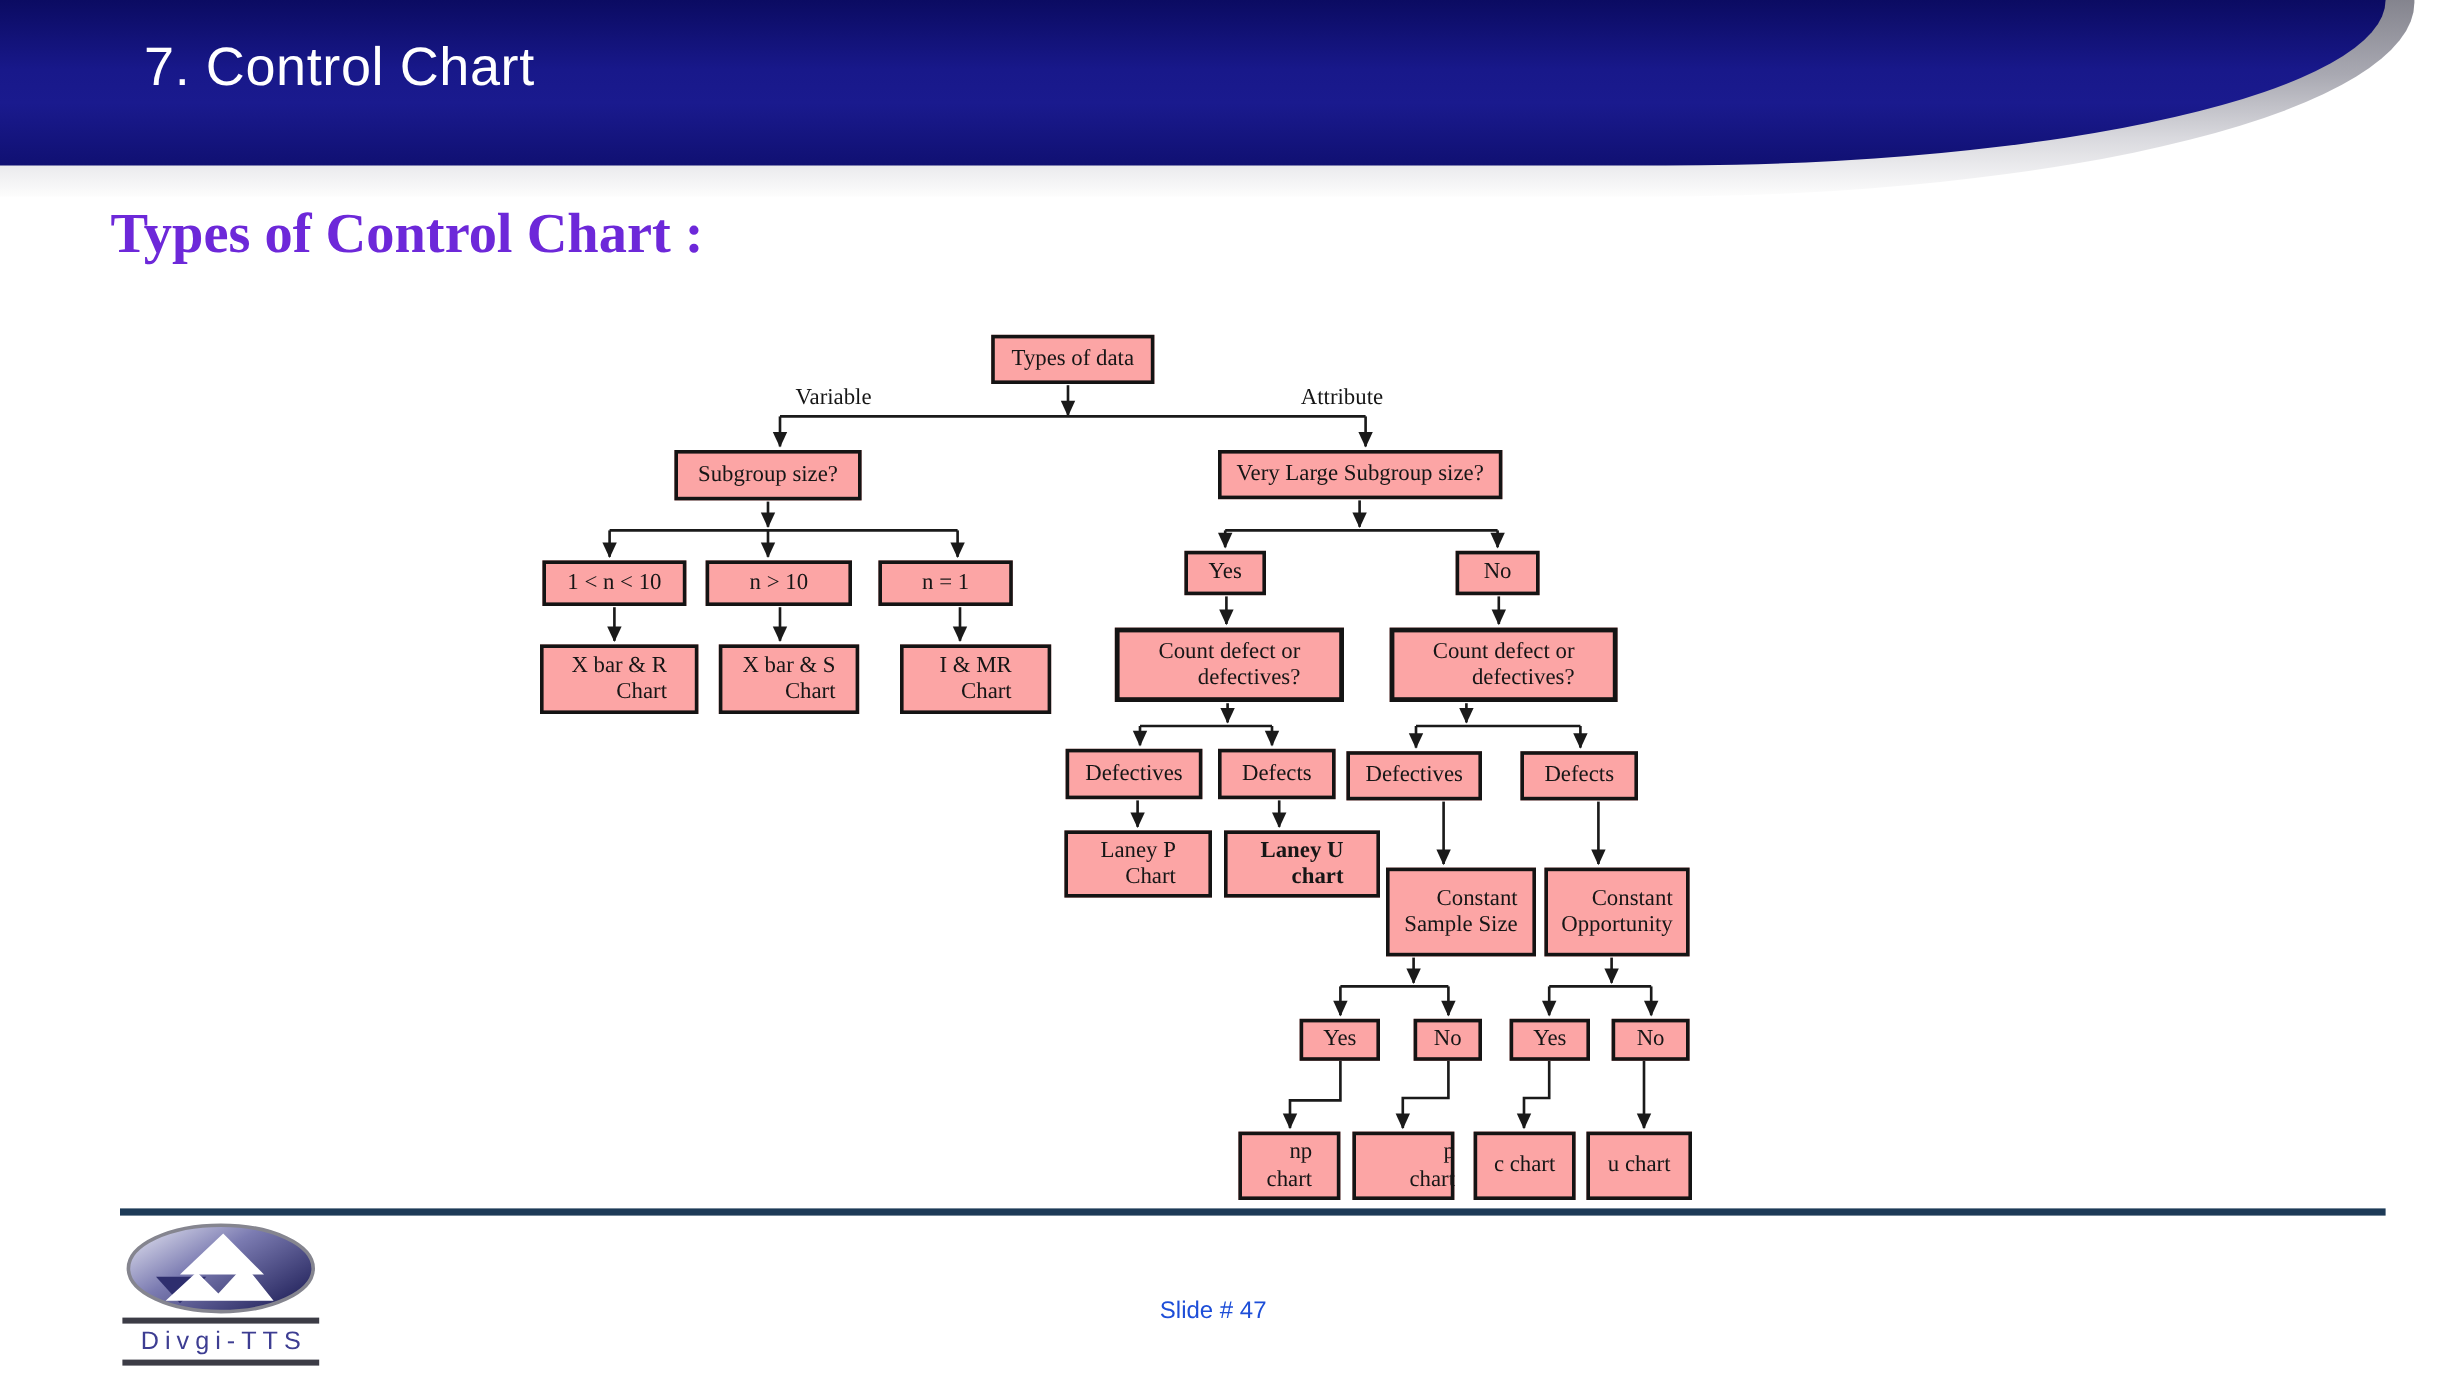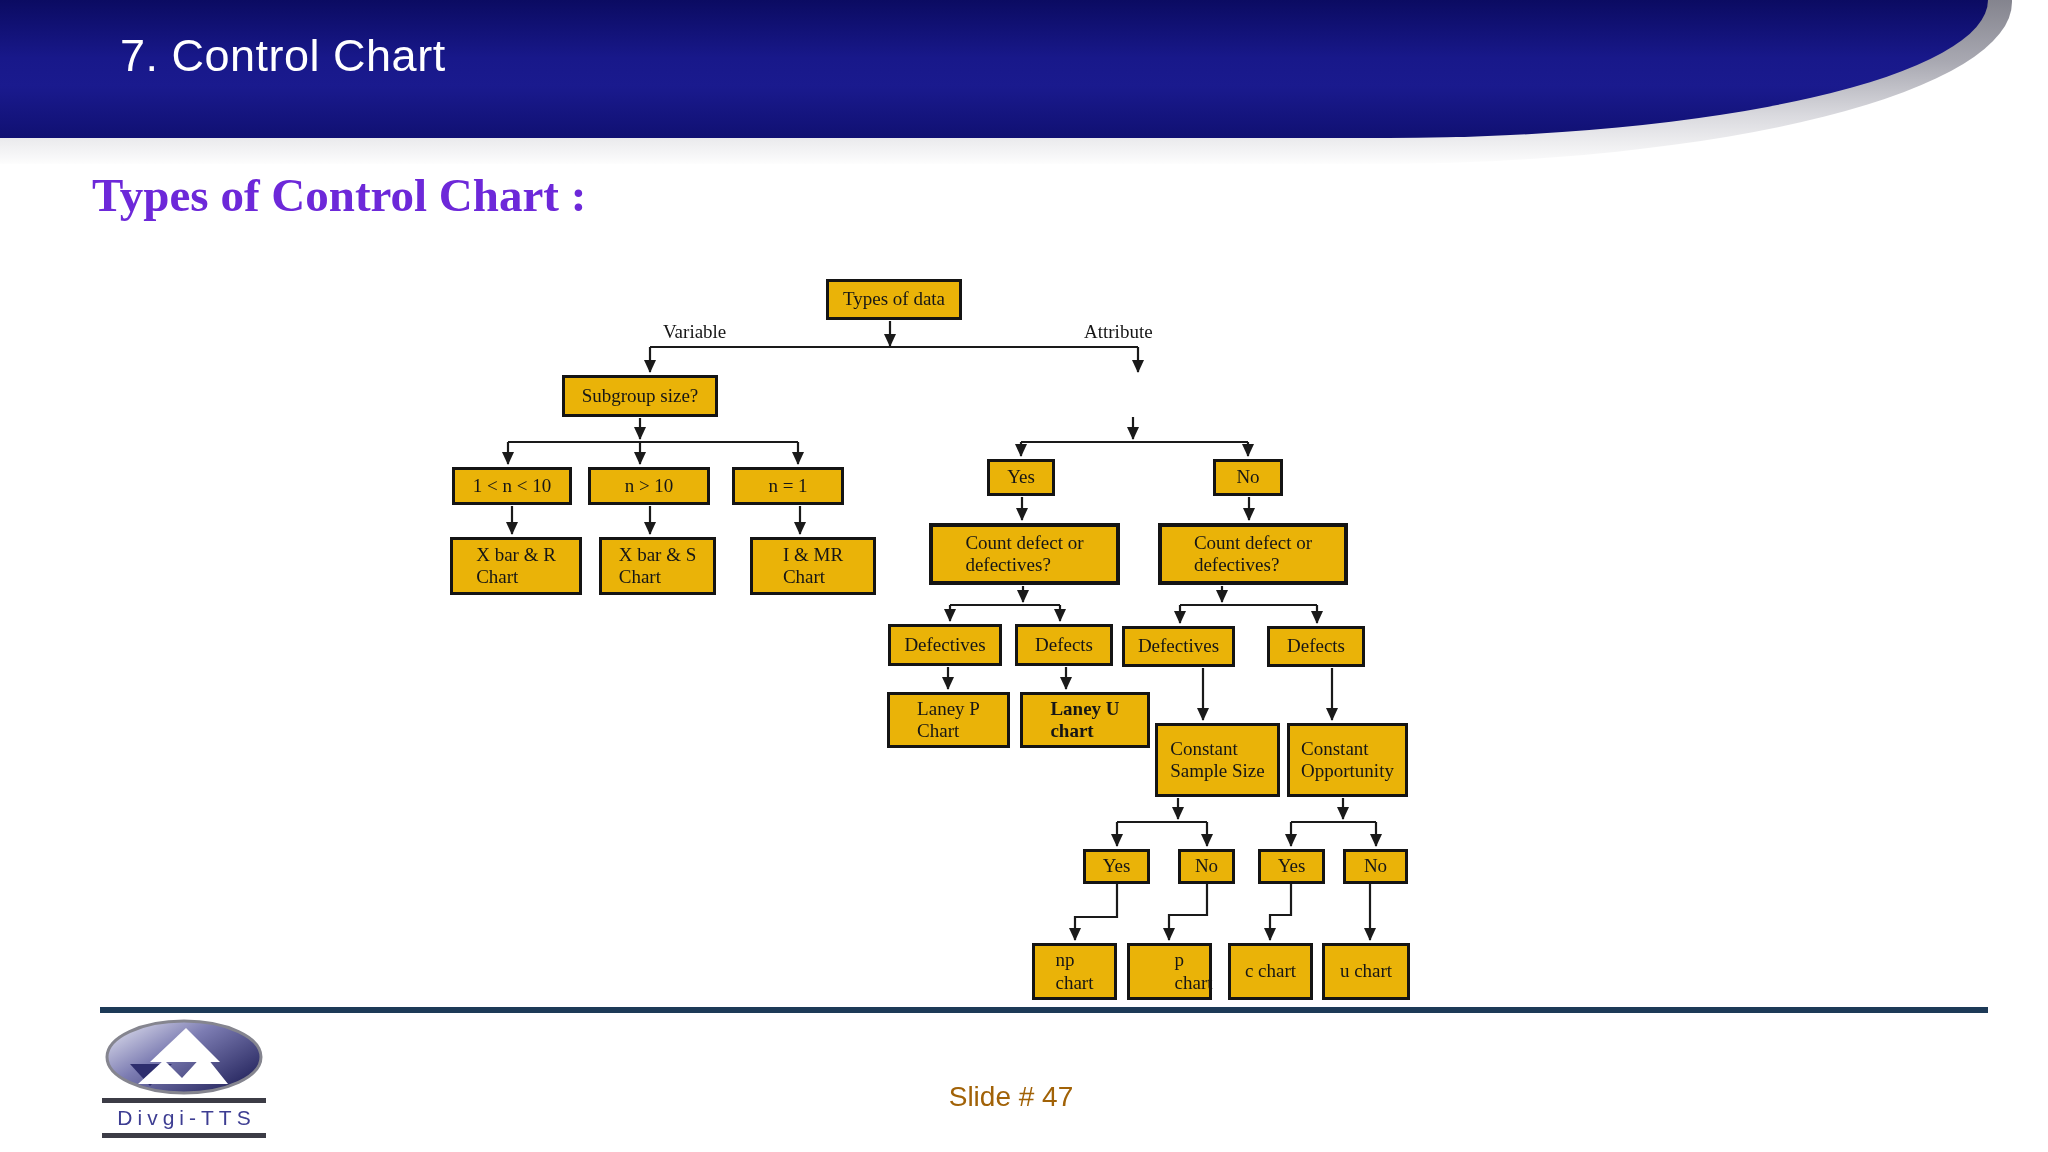--- a/index.html
+++ b/index.html
@@ -26,23 +26,23 @@
   .page-title{
     position:absolute;left:92px;top:168px;
     font-family:"Liberation Serif",serif;font-weight:bold;
     font-size:47px;color:#6d28d9;margin:0;
   }
   
   .diagram{position:absolute;left:0;top:0;width:2048px;height:1152px;}
   .edges{position:absolute;left:0;top:0;pointer-events:none;}
   .node{
     position:absolute;box-sizing:border-box;
-    border:3px solid #141414;background:#eab308;
+    border:3px solid #141414;background:#fca5a5;
     display:flex;align-items:center;justify-content:center;
-    text-align:left;font-family:"Liberation Serif",serif;
+    text-align:right;font-family:"Liberation Serif",serif;
     font-size:19px;line-height:1.16;color:#161616;
     white-space:pre-line;
   }
   .node.thick{border-width:4px;}
   .branch-label{
     position:absolute;font-family:"Liberation Serif",serif;
     font-size:19px;color:#161616;
   }
   
   .footer-line{
@@ -51,21 +51,21 @@
   }
   .logo{position:absolute;left:98px;top:1018px;width:172px;}
   .logo svg{display:block;}
   .logo-bar{height:5px;background:#3c3c46;margin:2px 4px;}
   .logo-text{
     text-align:center;font-weight:normal;font-size:21px;color:#3d3d92;
     letter-spacing:5px;padding:1px 0 1px 5px;
   }
   .slide-number{
     position:absolute;left:900px;top:1081px;width:222px;text-align:center;
-    font-size:28px;color:#a16207;
+    font-size:20px;color:#1d4ed8;
   }
 </style>
 </head>
 <body>
 
 <div class="hdr-shadow"></div>
 <div class="hdr-blue"></div>
 <div class="hdr-title">7. Control Chart</div>
 
 <h1 class="page-title">Types of Control Chart :</h1>
@@ -134,20 +134,21 @@
       <polyline points="1291,884 1291,915 1270,915 1270,940" marker-end="url(#ah)"></polyline>
       <polyline points="1370,884 1370,940" marker-end="url(#ah)"></polyline>
     </g>
   </svg>
 
   <div class="branch-label" style="left:663px;top:321px;">Variable</div>
   <div class="branch-label" style="left:1084px;top:321px;">Attribute</div>
 
   <div class="node" style="left:826px;top:279px;width:136px;height:41px;">Types of data</div>
   <div class="node" style="left:562px;top:375px;width:156px;height:42px;">Subgroup size?</div>
+  <div class="node" style="left:1015px;top:375px;width:237px;height:41px;">Very Large Subgroup size?</div>
 
   <div class="node" style="left:452px;top:467px;width:120px;height:38px;">1 &lt; n &lt; 10</div>
   <div class="node" style="left:588px;top:467px;width:122px;height:38px;">n &gt; 10</div>
   <div class="node" style="left:732px;top:467px;width:112px;height:38px;">n = 1</div>
 
   <div class="node" style="left:450px;top:537px;width:132px;height:58px;">X bar &amp; R
 Chart</div>
   <div class="node" style="left:599px;top:537px;width:117px;height:58px;">X bar &amp; S
 Chart</div>
   <div class="node" style="left:750px;top:537px;width:126px;height:58px;">I &amp; MR

